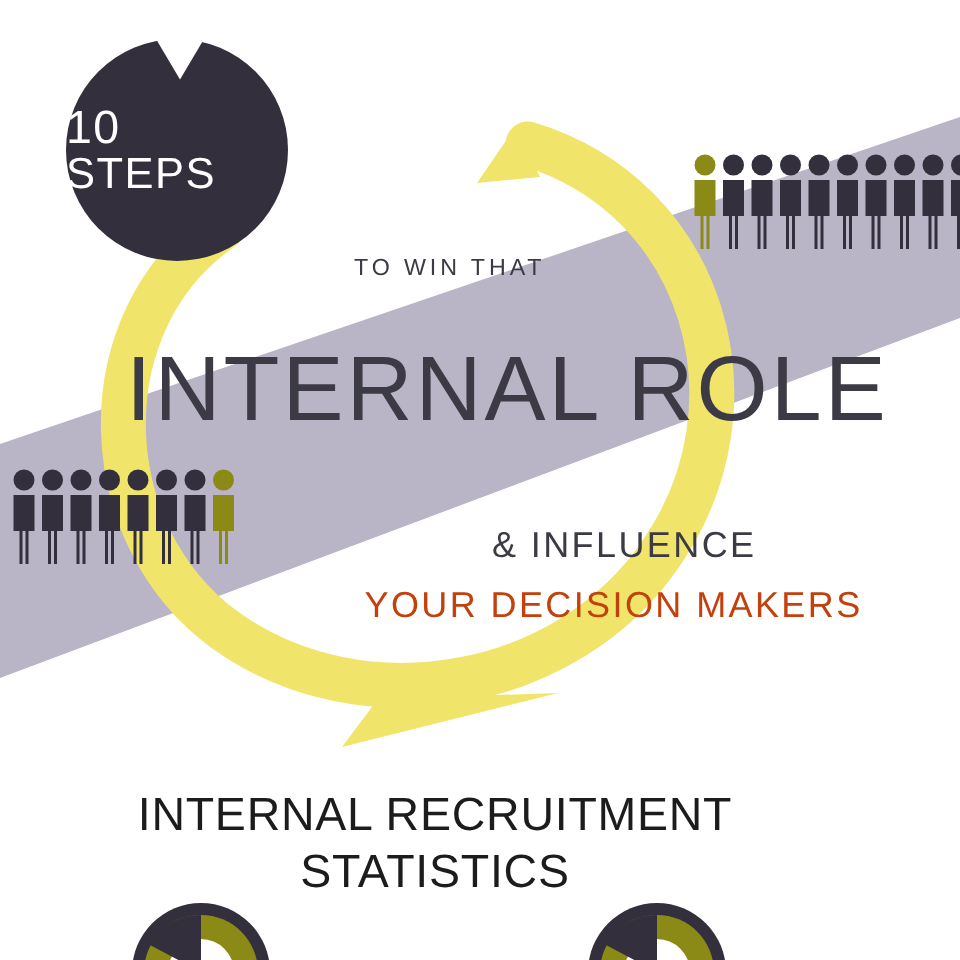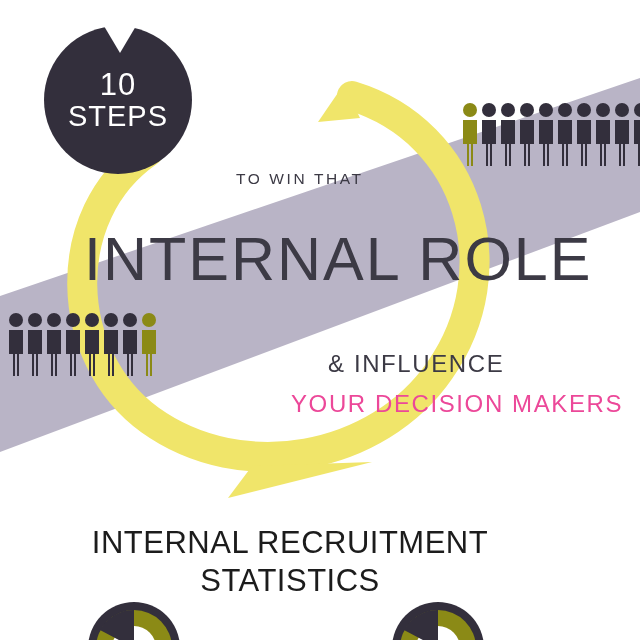--- a/index.html
+++ b/index.html
@@ -27,21 +27,20 @@
   
   .badge {
     position: absolute;
     left: 44px; top: 26px;
     width: 148px; height: 148px;
     border-radius: 50%;
     background: #332f3c;
     color: #ffffff;
     display: flex;
     flex-direction: column;
-    align-items: center;
     justify-content: center;
     line-height: 1.05;
   }
   .badge .num {
     font-size: 31px;
     letter-spacing: 1px;
     font-weight: 400;
   }
   .badge .word {
     font-size: 29px;
@@ -79,23 +78,22 @@
     font-size: 24px;
     letter-spacing: 1.6px;
     color: #3c3a45;
     white-space: nowrap;
   }
   .sub2 {
     position: absolute;
     left: 243px; top: 390px;
     font-size: 24px;
     letter-spacing: 1.6px;
-    color: #ec4899;
+    color: #c2410c;
     white-space: nowrap;
-    margin-left: 48px;
   }
 
   
   .sec-title {
     position: absolute;
     left: 0; top: 524px;
     width: 580px;
     text-align: center;
     color: #1c1c1c;
     font-size: 31px;

